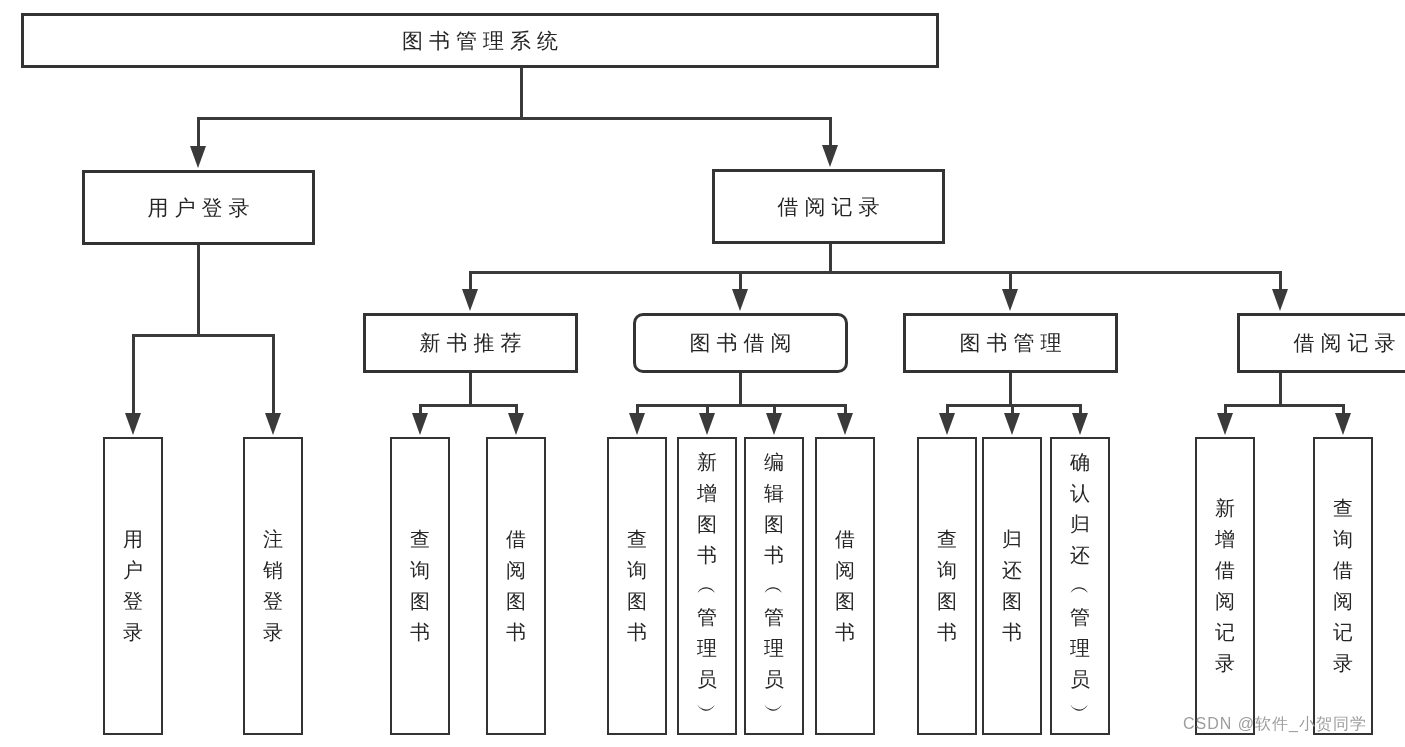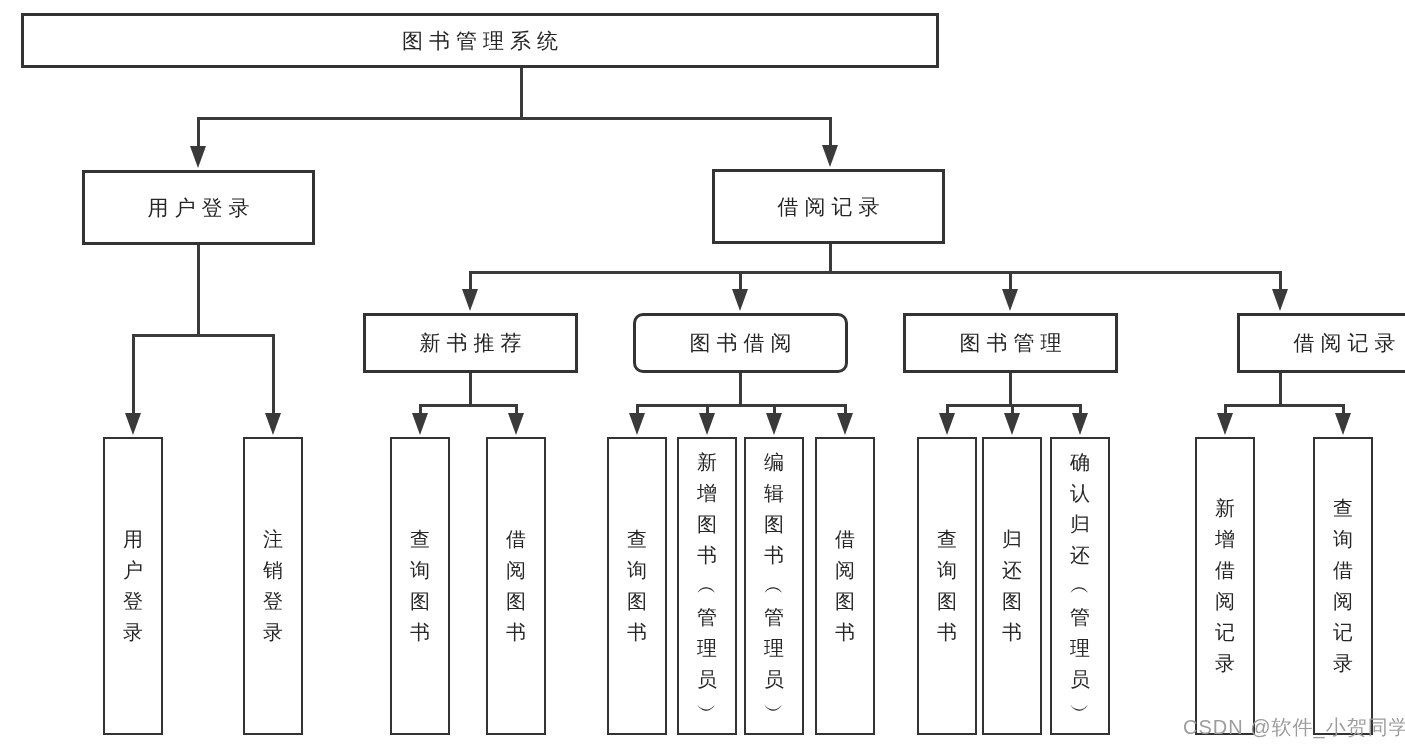--- a/index.html
+++ b/index.html
@@ -9,21 +9,21 @@
        display:flex;align-items:center;justify-content:center;z-index:2;}
   .box .lbl{font-size:21px;letter-spacing:6px;text-indent:6px;white-space:nowrap;color:#262626;}
   .root{left:21px;top:13px;width:918px;height:55px;}
   .l2{top:170px;width:233px;height:75px;}
   .l3{top:313px;width:215px;height:60px;}
   .leaf{top:437px;width:60px;height:298px;border-width:2px;flex-direction:column;z-index:2;}
   .vchar{font-size:20px;line-height:31px;height:31px;text-align:center;color:#262626;}
   .hline,.vline{position:absolute;background:#3a3a3a;z-index:1;}
   .ahead{position:absolute;width:0;height:0;border-left:8px solid transparent;
          border-right:8px solid transparent;border-top:22px solid #3a3a3a;z-index:1;}
-  .watermark{position:absolute;left:1183px;top:714px;width:220px;font-size:20px;
+  .watermark{position:absolute;left:1183px;top:714px;width:220px;font-size:16px;
              letter-spacing:1px;color:#9d9d9d;z-index:5;white-space:nowrap;}
 </style>
 </head>
 <body>
 
 <div class="canvas">
 
   <div id="connector-layer">
       <div class="vline" style="left: 519.5px; top: 68px; width: 3px; height: 50px; background: rgb(58, 58, 58);"></div>
       <div class="hline" style="left: 196.5px; top: 116.5px; width: 635px; height: 3px; background: rgb(58, 58, 58);"></div>

